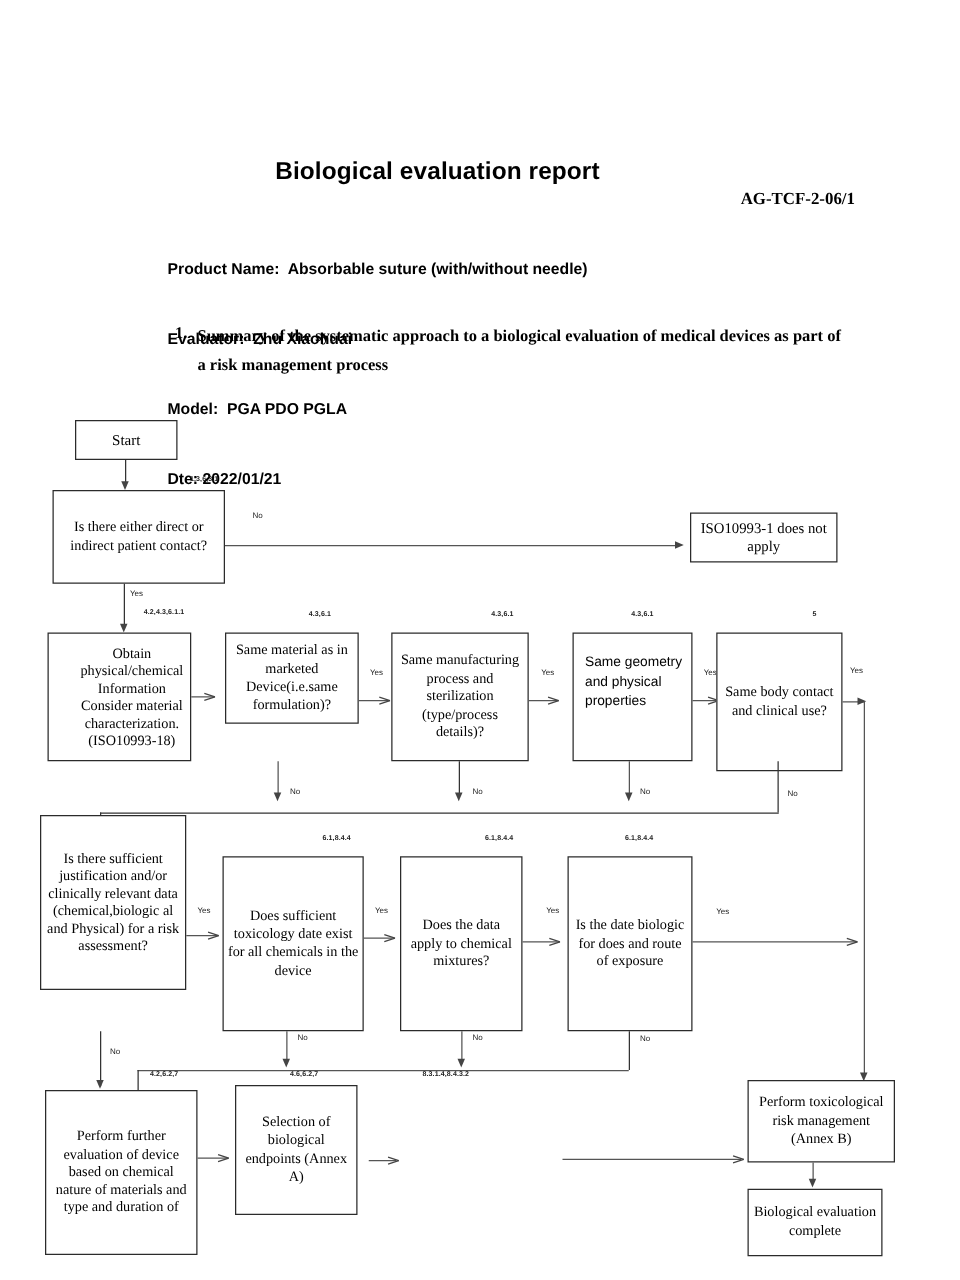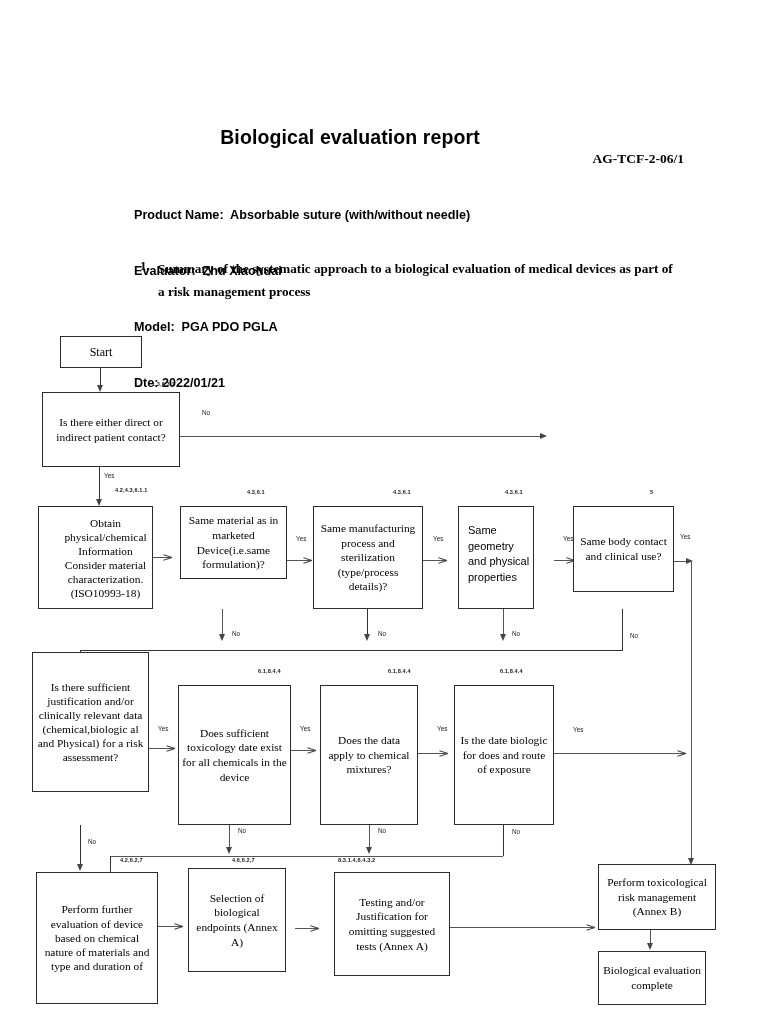--- a/index.html
+++ b/index.html
@@ -103,20 +103,21 @@
     <div class="node" style="left:60px;top:336px;width:82px;height:32px;font-size:12px;">Start</div>
     <div class="vline dk" style="left:100px;top:368px;height:21px;"></div>
     <div class="ar-d" style="left:96.6px;top:385px;"></div>
 
     <div class="tag" style="left:152px;top:381px;">1,3,6,3.1</div>
     <div class="node" style="left:42px;top:392px;width:138px;height:75px;">Is there either direct or indirect patient contact?</div>
 
     <div class="edgelbl" style="left:202px;top:409px;">No</div>
     <div class="hline" style="left:180px;top:436px;width:362px;"></div>
     <div class="ar-r" style="left:540px;top:432.6px;"></div>
+    <div class="node" style="left:552px;top:410px;width:118px;height:40px;font-size:11.8px;">ISO10993-1 does not apply</div>
 
     <div class="edgelbl" style="left:104px;top:472px;">Yes</div>
     <div class="vline dk" style="left:99px;top:467px;height:36px;"></div>
     <div class="ar-d" style="left:95.6px;top:499px;"></div>
 
     <div class="tag" style="left:115px;top:487px;">4.2,4.3,6.1.1</div>
     <div class="node" style="left:38px;top:506px;width:115px;height:103px;line-height:14px;padding-left:23px;">Obtain physical/chemical Information Consider material characterization. (ISO10993-18)</div>
 
     <div class="hline" style="left:153px;top:557px;width:18px;"></div>
     <div class="ar-open" style="left:163px;top:552.5px;"></div>
@@ -129,28 +130,28 @@
     <div class="ar-open" style="left:303px;top:555.5px;"></div>
 
     <div class="tag" style="left:393px;top:489px;">4.3,6.1</div>
     <div class="node" style="left:313px;top:506px;width:110px;height:103px;">Same manufacturing process and sterilization (type/process details)?</div>
 
     <div class="edgelbl" style="left:433px;top:535px;">Yes</div>
     <div class="hline" style="left:423px;top:560px;width:23px;"></div>
     <div class="ar-open" style="left:438px;top:555.5px;"></div>
 
     <div class="tag" style="left:505px;top:489px;">4.3,6.1</div>
-    <div class="node sans topalign" style="left:458px;top:506px;width:76px;height:103px;padding-top:16px;">Same geometry and physical properties</div>
+    <div class="node sans topalign" style="left:458px;top:506px;width:96px;height:103px;padding-top:16px;">Same geometry and physical properties</div>
 
     <div class="edgelbl" style="left:563px;top:535px;">Yes</div>
     <div class="hline" style="left:554px;top:560px;width:20px;"></div>
     <div class="ar-open" style="left:566px;top:555.5px;"></div>
 
     <div class="tag" style="left:650px;top:489px;">5</div>
-    <div class="node" style="left:573px;top:506px;width:101px;height:86px;">Same body contact and clinical use?</div>
+    <div class="node" style="left:573px;top:506px;width:101px;height:111px;">Same body contact and clinical use?</div>
 
     <div class="edgelbl" style="left:680px;top:533px;">Yes</div>
     <div class="hline" style="left:674px;top:561px;width:18px;"></div>
     <div class="ar-r" style="left:686px;top:557.6px;"></div>
 
     <div class="vline" style="left:691px;top:561px;height:301px;"></div>
     <div class="ar-d" style="left:687.6px;top:858px;"></div>
 
     <div class="edgelbl" style="left:232px;top:630px;">No</div>
     <div class="vline" style="left:222px;top:609px;height:28px;"></div>
@@ -224,21 +225,20 @@
     <div class="hline" style="left:158px;top:926px;width:24px;"></div>
     <div class="ar-open" style="left:174px;top:921.5px;"></div>
 
     <div class="tag" style="left:232px;top:857px;">4.6,6.2,7</div>
     <div class="node" style="left:188px;top:868px;width:98px;height:104px;">Selection of biological endpoints (Annex A)</div>
 
     <div class="hline" style="left:295px;top:928px;width:22px;"></div>
     <div class="ar-open" style="left:310px;top:923.5px;"></div>
 
     <div class="tag" style="left:338px;top:857px;">8.3.1.4,8.4.3.2</div>
-    <div class="node" style="left:334px;top:872px;width:116px;height:104px;">Testing and/or Justification for omitting suggested tests (Annex A)</div>
 
     <div class="hline" style="left:450px;top:927px;width:143px;"></div>
     <div class="ar-open" style="left:586px;top:922.5px;"></div>
 
     <div class="node" style="left:598px;top:864px;width:118px;height:66px;">Perform toxicological risk management (Annex B)</div>
 
     <div class="vline" style="left:650px;top:930px;height:17px;"></div>
     <div class="ar-d" style="left:646.6px;top:943px;"></div>
 
     <div class="node" style="left:598px;top:951px;width:108px;height:54px;">Biological evaluation complete</div>

